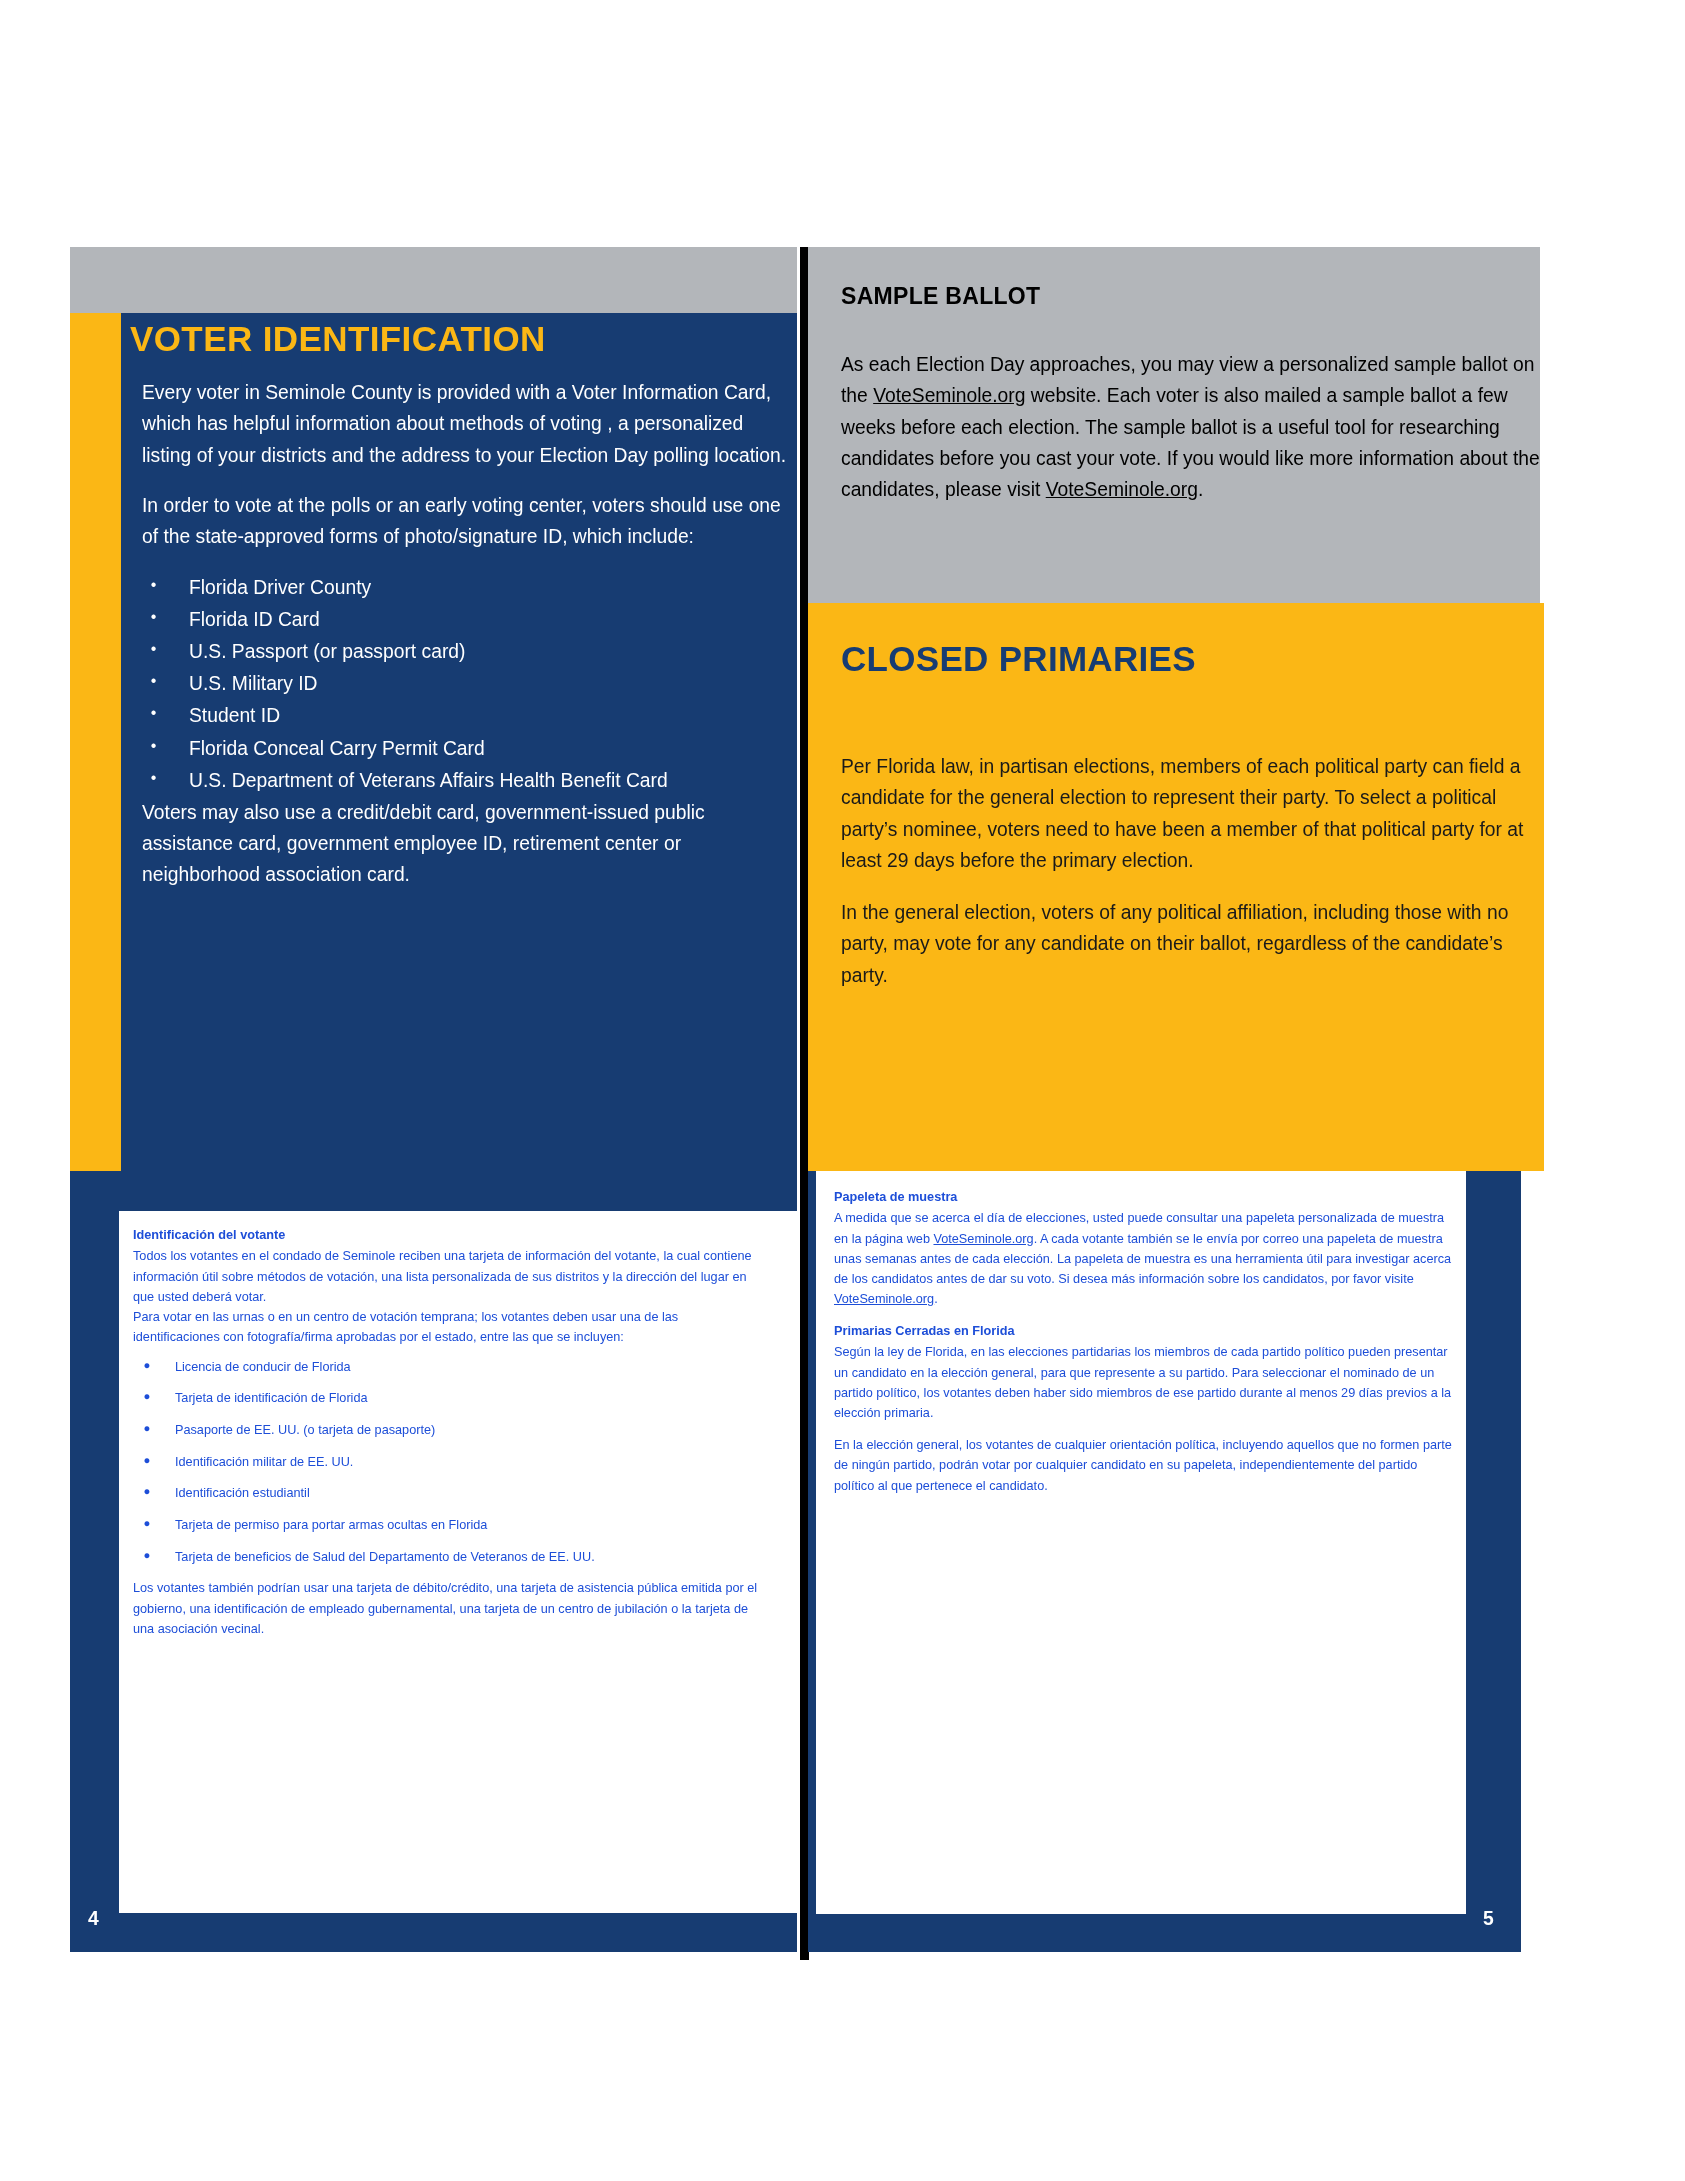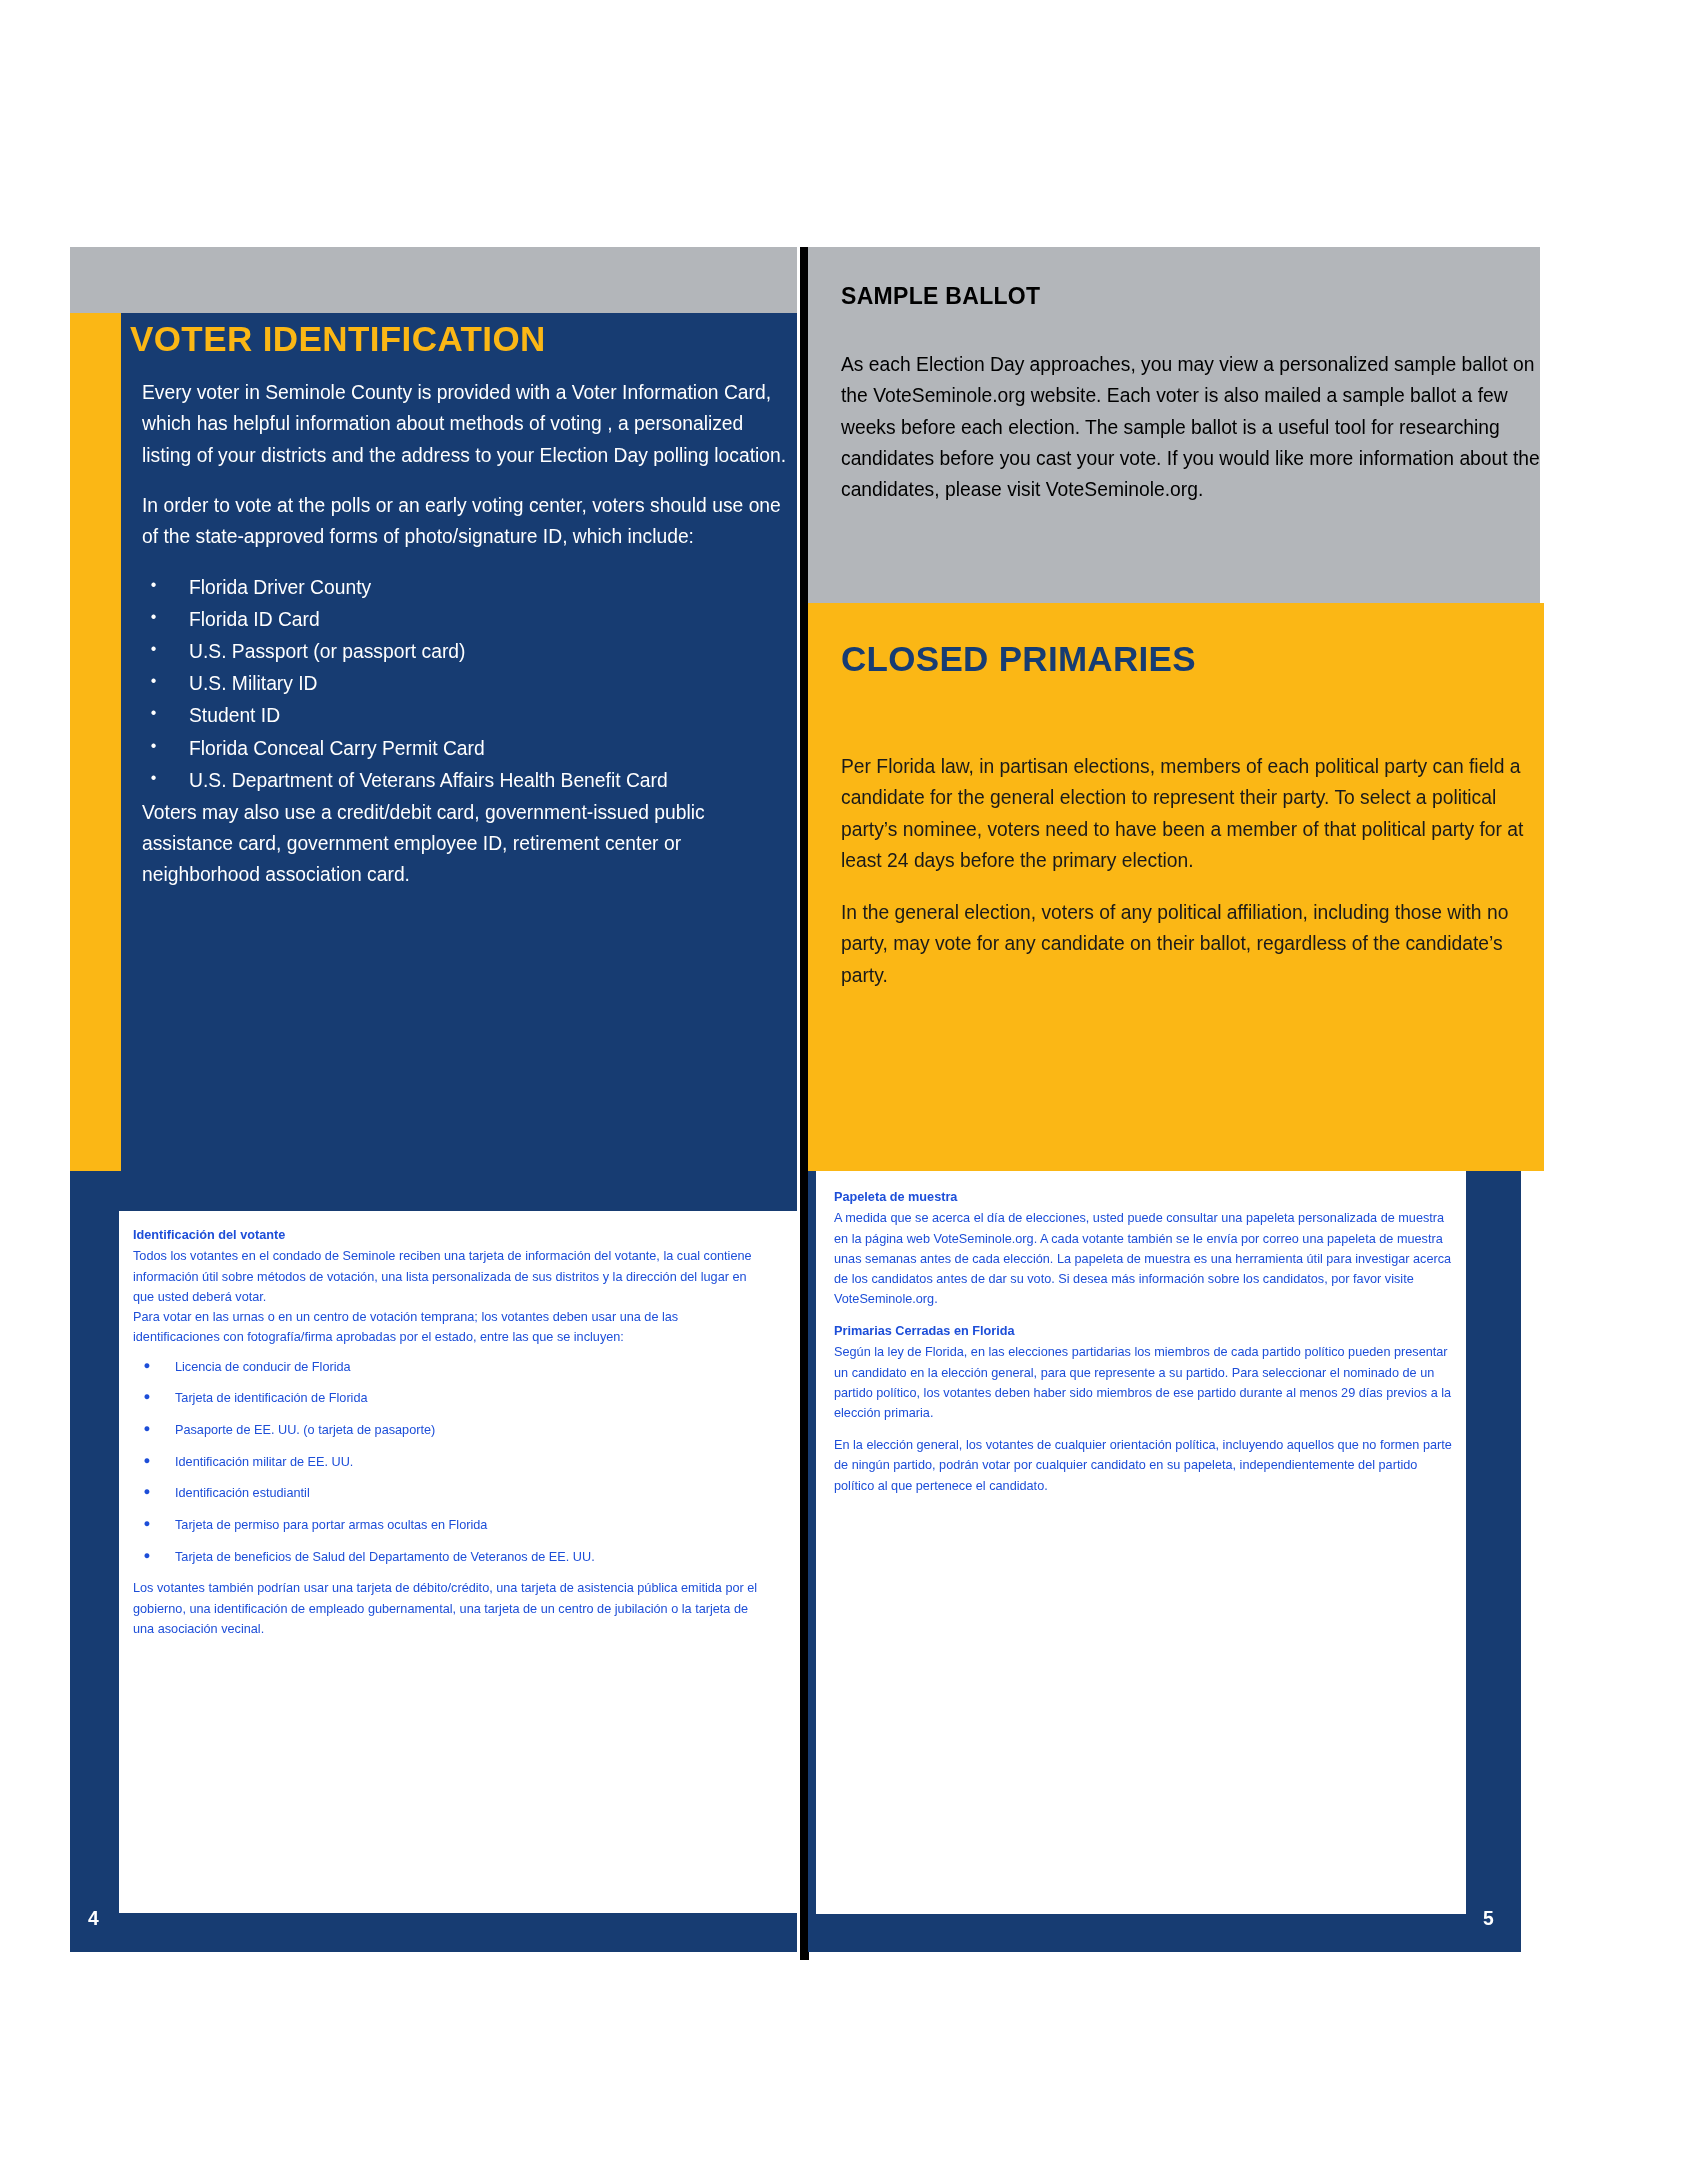--- a/index.html
+++ b/index.html
@@ -92,21 +92,21 @@
   }
   .hd-primaries{
     position:absolute;left:841px;top:639px;width:693px;
     color:#173c72;font-size:35px;font-weight:bold;line-height:1.12;letter-spacing:0.3px;
   }
   .body-primaries{
     position:absolute;left:841px;top:751px;width:708px;
     color:#1a1a1a;font-size:19.3px;line-height:1.62;
   }
   .body-primaries p{margin:0 0 21px 0;}
-  .ul{}
+  .ul{text-decoration:underline;}
 
   
   .es{
     position:absolute;color:#1d4ed8;font-size:12.7px;line-height:1.6;
   }
   .es-left{left:133px;top:1225px;width:634px;}
   .es-right{left:834px;top:1187px;width:619px;}
   .es h4{margin:0 0 0.9px 0;font-size:12.7px;font-weight:bold;}
   .es p{margin:0 0 0 0;}
   .es .gap{height:11.4px;}
@@ -171,21 +171,21 @@
     <span>As each Election Day approaches, you may view a personalized sample ballot on the </span><span class="ul">VoteSeminole.org</span><span> website.  Each voter is also mailed a sample ballot a few weeks before each election.  The sample ballot is a useful tool for researching candidates before you cast your vote.  If you would like more information about the candidates, please visit </span><span class="ul">VoteSeminole.org</span><span>.</span>
   </div>
 
   <div class="yellow-panel-right"></div>
 
   <div class="hd-primaries">
     <div>CLOSED PRIMARIES</div>
   </div>
 
   <div class="body-primaries">
-    <p>Per Florida law, in partisan elections, members of each political party can field a candidate for the general election to represent their party.  To select a political party’s nominee, voters need to have been a member of that political party for at least 24 days before the primary election.</p>
+    <p>Per Florida law, in partisan elections, members of each political party can field a candidate for the general election to represent their party.  To select a political party’s nominee, voters need to have been a member of that political party for at least 29 days before the primary election.</p>
     <p>In the general election, voters of any political affiliation, including those with no party, may vote for any candidate on their ballot, regardless of the candidate’s party.</p>
   </div>
 
   <div class="navy-bottom-right"></div>
   <div class="white-box-right"></div>
 
   <div class="es es-right">
     <h4>Papeleta de muestra</h4>
     <p><span>A medida que se acerca el día de elecciones, usted puede consultar una papeleta personalizada de muestra en la página web </span><span class="ul">VoteSeminole.org</span><span>. A cada votante también se le envía por correo una papeleta de muestra unas semanas antes de cada elección. La papeleta de muestra es una herramienta útil para investigar acerca de los candidatos antes de dar su voto. Si desea más información sobre los candidatos, por favor visite </span><span class="ul">VoteSeminole.org</span><span>.</span></p>
     <div class="gap"></div>

